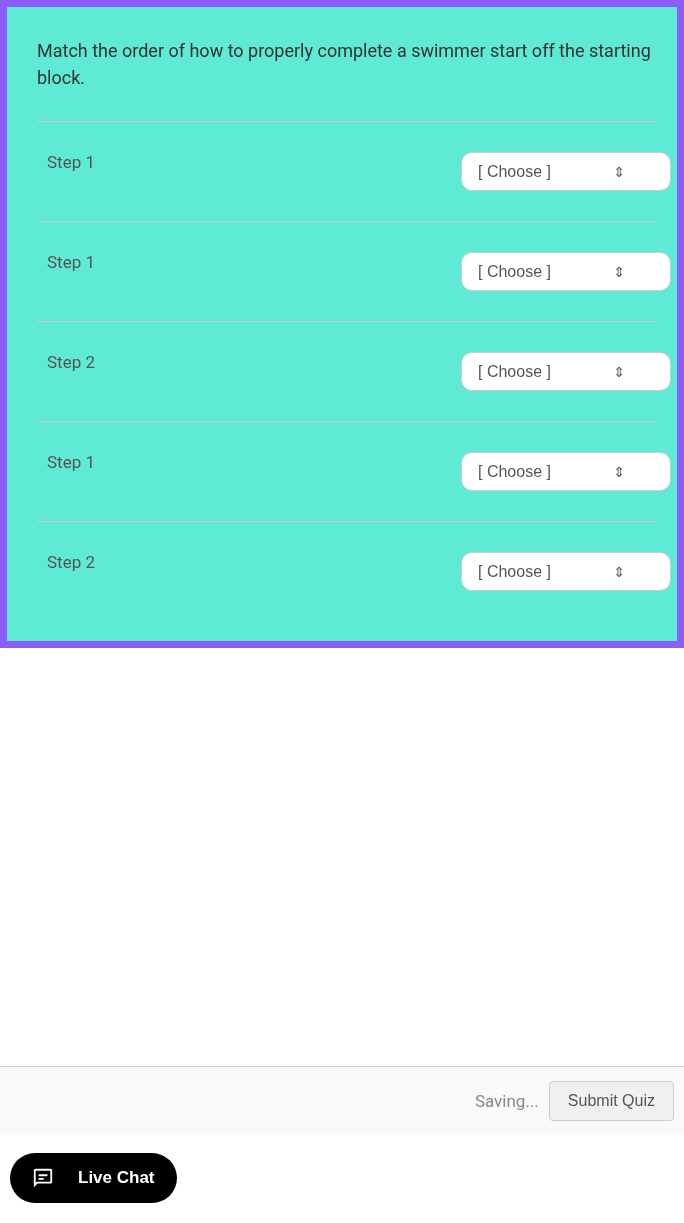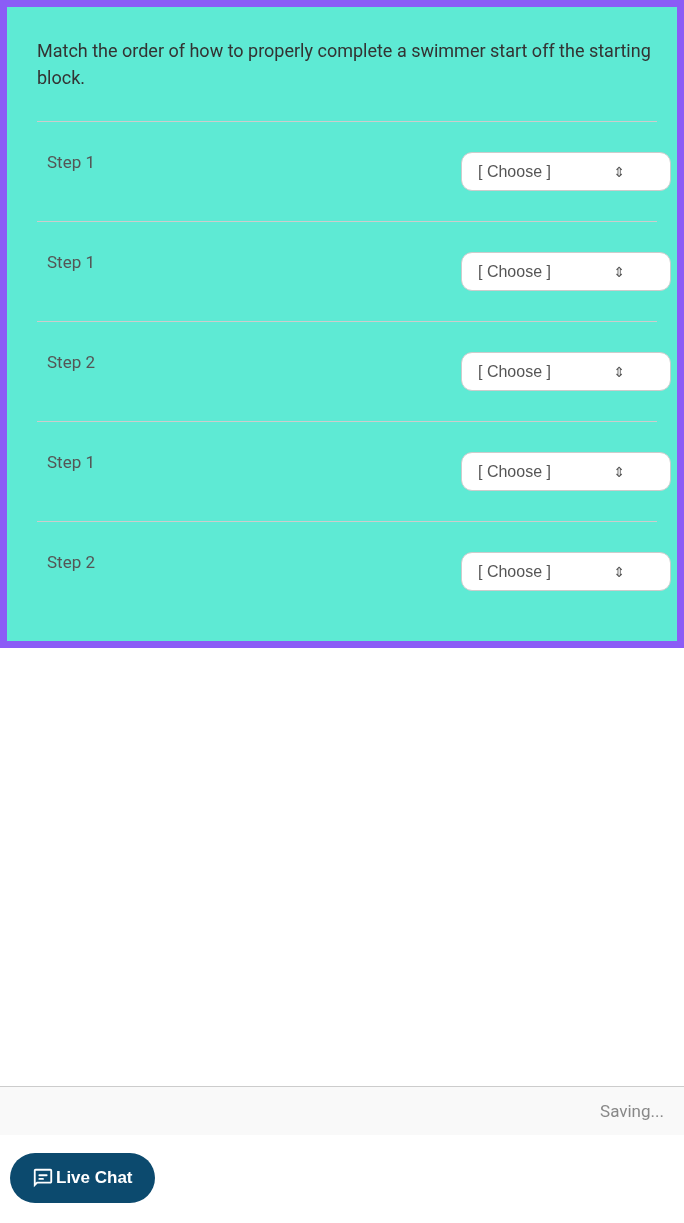--- a/index.html
+++ b/index.html
@@ -106,30 +106,30 @@
       padding: 10px 18px;
       font-size: 16px;
       color: #555;
       cursor: pointer;
     }
 
     .live-chat-btn {
       position: fixed;
       bottom: 20px;
       left: 10px;
-      background: #0c4a6e;
+      background: #000000;
       color: #ffffff;
       border: none;
       border-radius: 30px;
       padding: 14px 22px;
       font-size: 17px;
       font-weight: 600;
       display: flex;
       align-items: center;
-      gap: 2px;
+      gap: 24px;
       cursor: pointer;
     }
 
     .chat-icon {
       width: 22px;
       height: 22px;
     }
   </style>
 </head>
 <body>
@@ -208,20 +208,21 @@
         <option>Option C</option>
         <option>Option D</option>
         <option>Option E</option>
       </select>
     </div>
   </div>
 </div>
 
 <div class="bottom-bar">
   <span class="saving-text">Saving...</span>
+  <button class="submit-btn">Submit Quiz</button>
 </div>
 
 <button class="live-chat-btn">
   <svg class="chat-icon" viewBox="0 0 24 24" fill="white" xmlns="http://www.w3.org/2000/svg">
     <path d="M20 2H4C2.9 2 2 2.9 2 4V22L6 18H20C21.1 18 22 17.1 22 16V4C22 2.9 21.1 2 20 2ZM20 16H5.17L4 17.17V4H20V16Z"></path>
     <rect x="7" y="8" width="10" height="2" rx="1"></rect>
     <rect x="7" y="12" width="6" height="2" rx="1"></rect>
   </svg>
   <span>Live Chat</span>
 </button>

